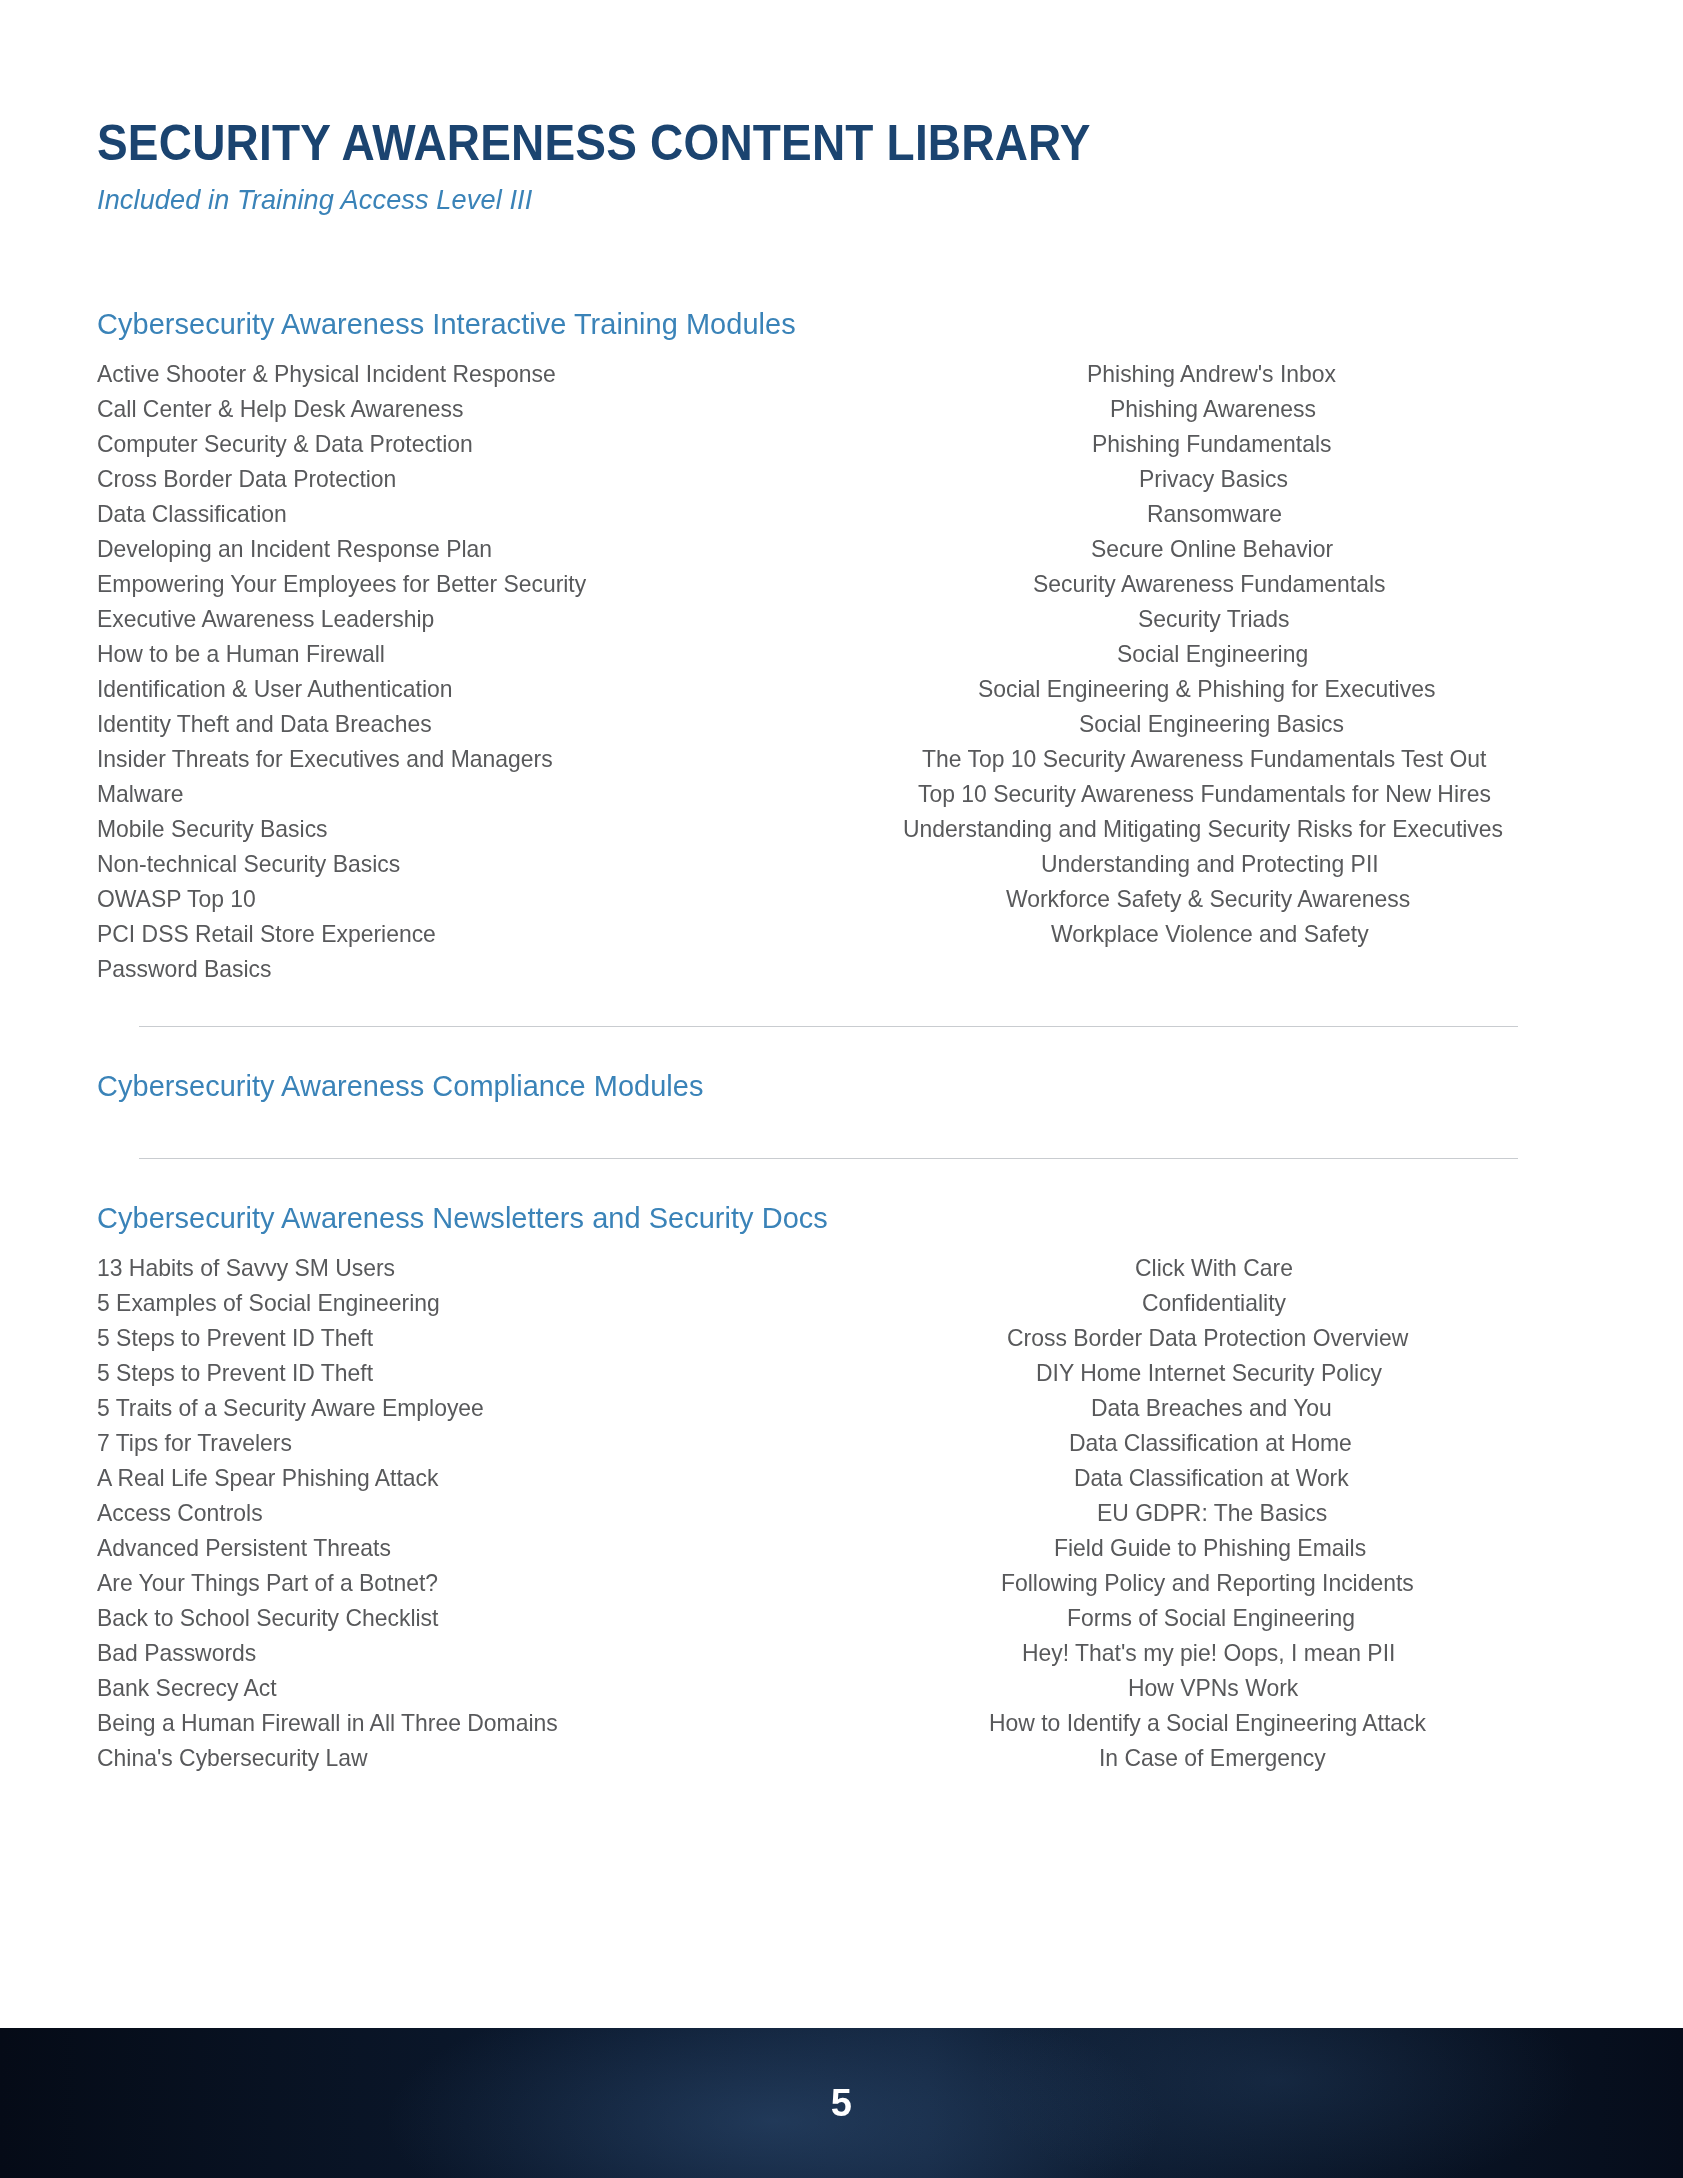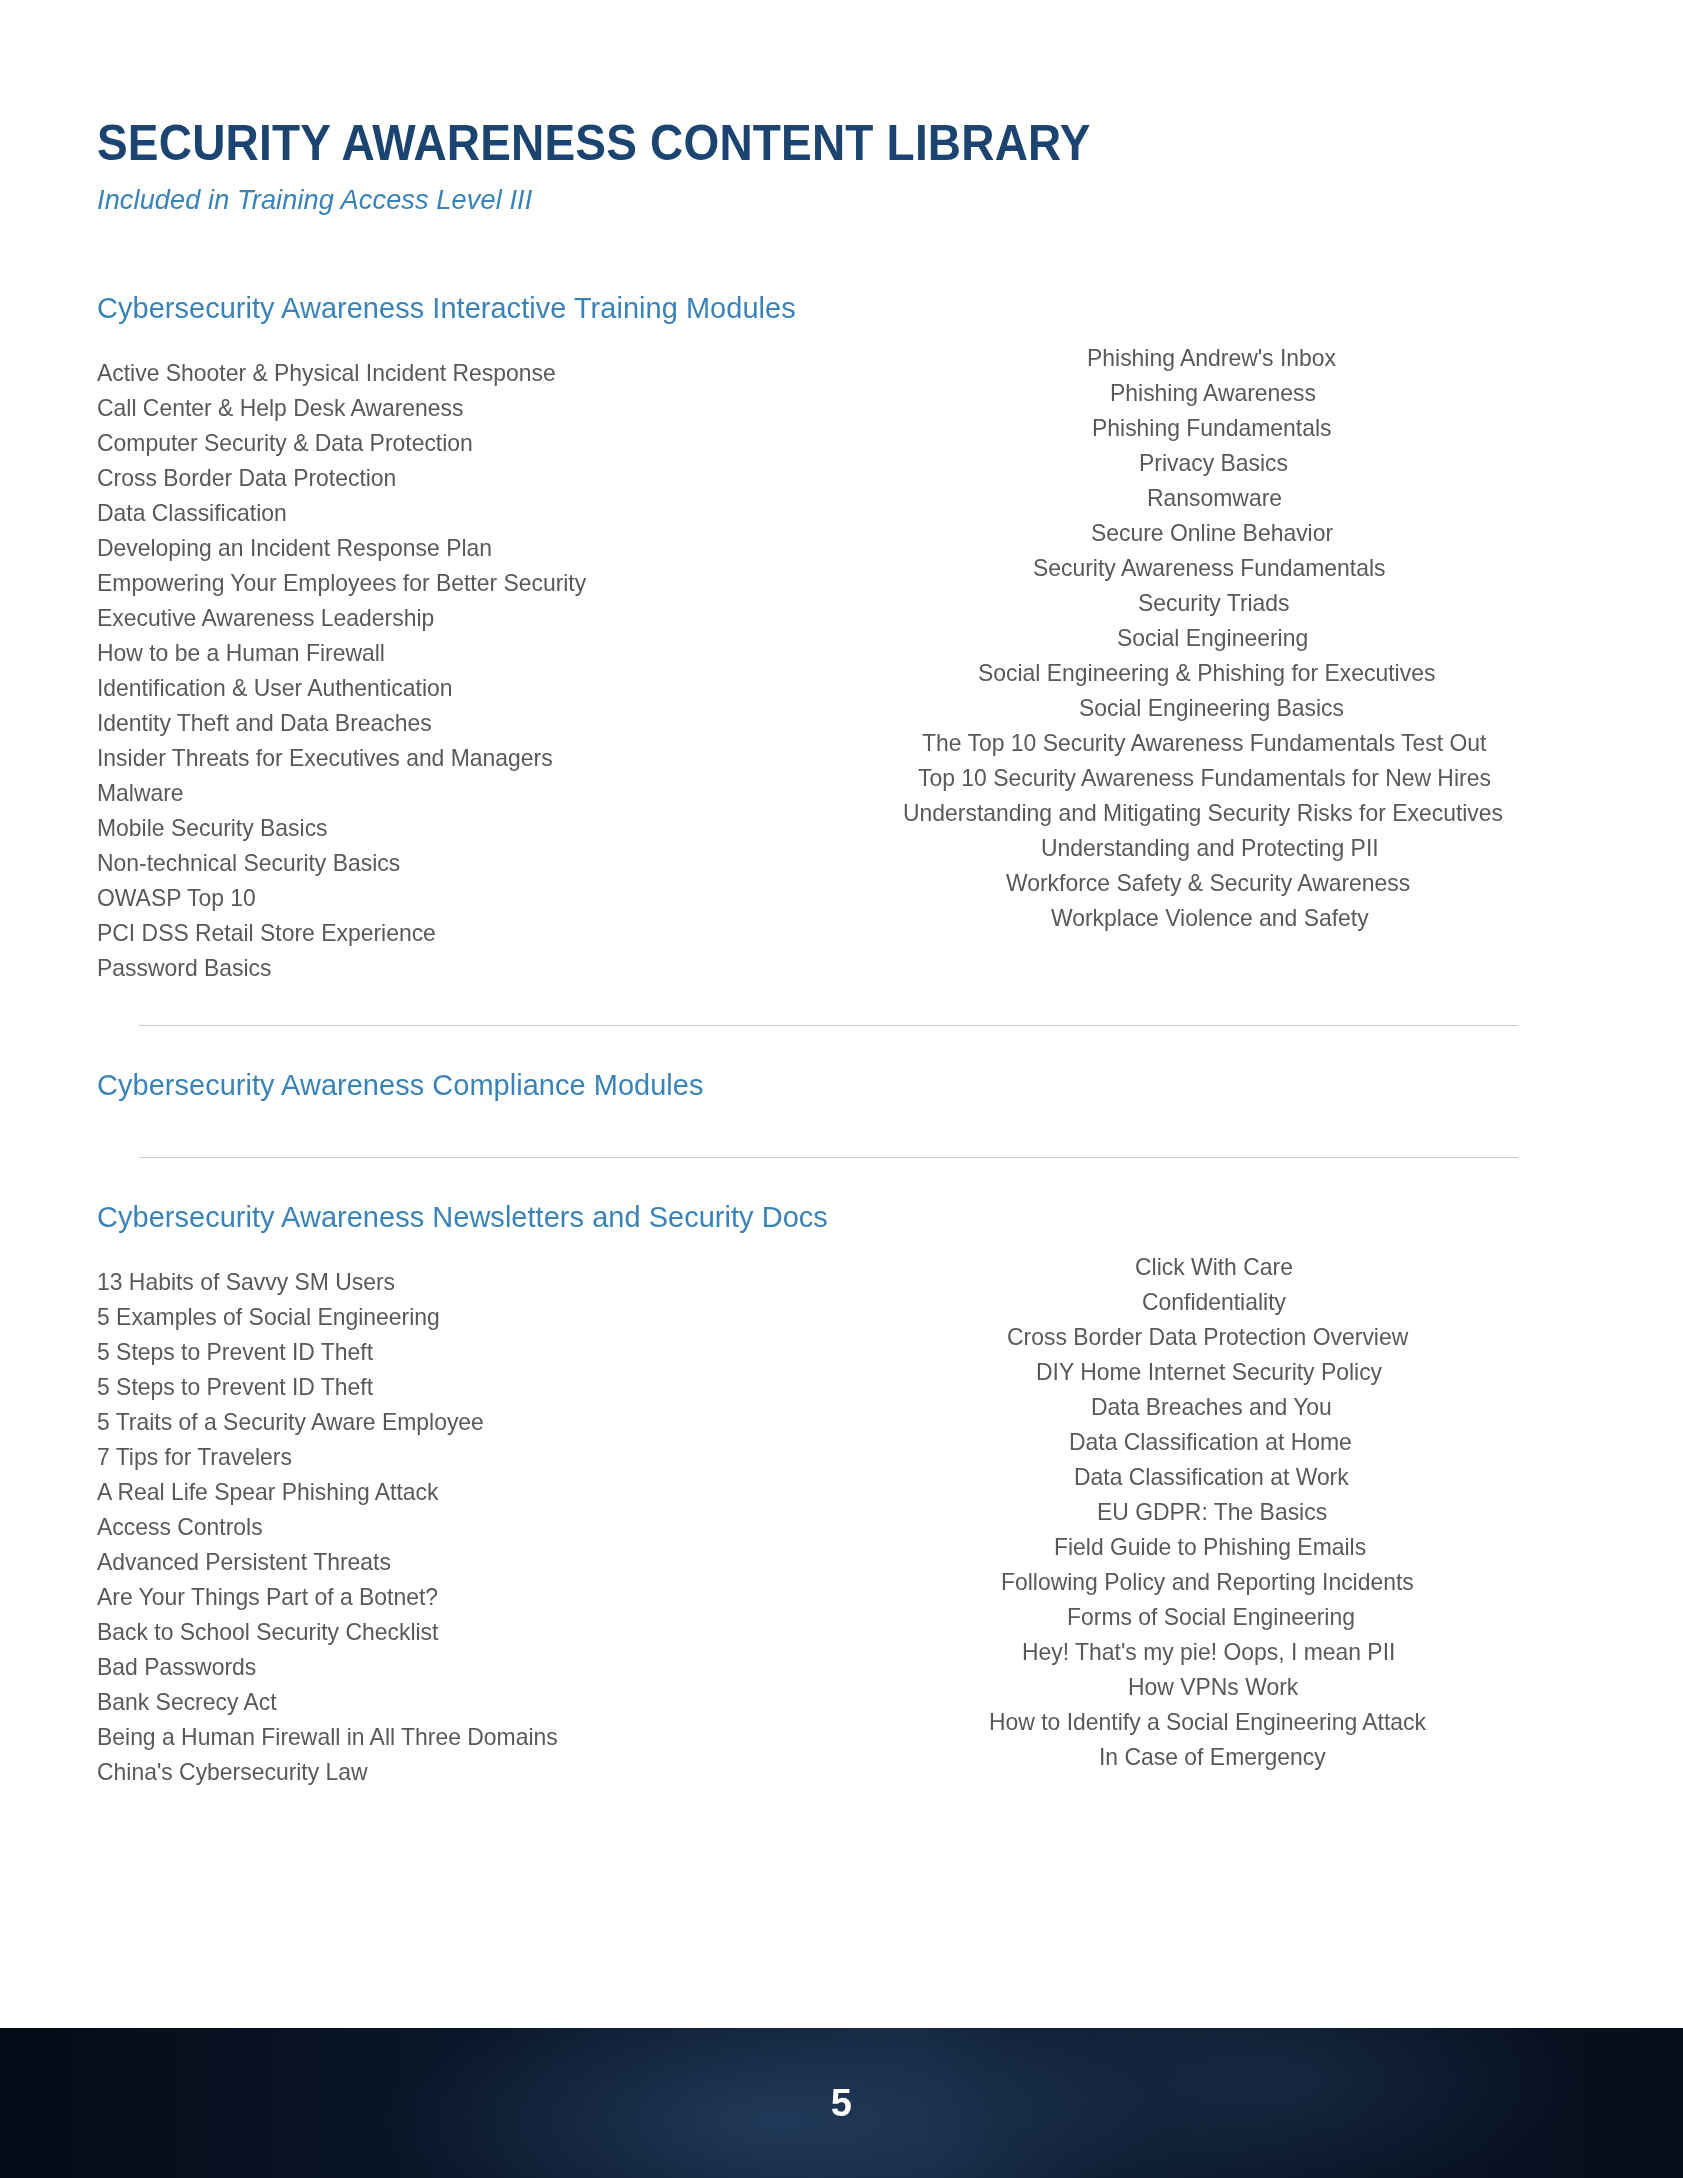--- a/index.html
+++ b/index.html
@@ -52,21 +52,21 @@
     letter-spacing: 0.1px;
     transform: scaleX(0.97);
     transform-origin: left center;
     white-space: nowrap;
   }
 
   
   .content {
     position: absolute;
     left: 97px;
-    top: 291px;
+    top: 307px;
     width: 1495px;
   }
 
   .section { position: relative; }
 
   .section-heading {
     font-family: "Liberation Sans", sans-serif;
     font-weight: normal;
     font-size: 30px;
     color: #3a83b8;
@@ -81,21 +81,21 @@
     display: flex;
     flex-direction: row;
     align-items: flex-start;
   }
 
   .col {
     display: flex;
     flex-direction: column;
   }
 
-  .col-left  { width: 747px; flex: 0 0 747px; margin-top: 15px; }
+  .col-left  { width: 747px; flex: 0 0 747px; }
   .col-right { width: 747px; flex: 0 0 747px; align-items: center; }
 
   .item {
     font-family: "Liberation Sans", sans-serif;
     font-size: 24px;
     line-height: 35px;
     color: #58595b;
     white-space: nowrap;
     transform: scaleX(0.955);
     transform-origin: left center;

